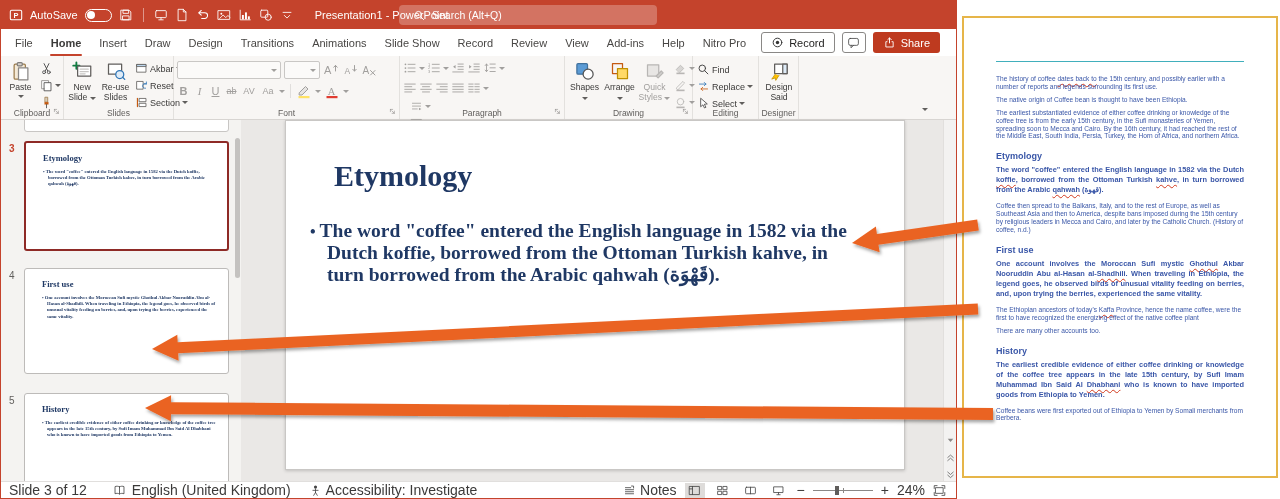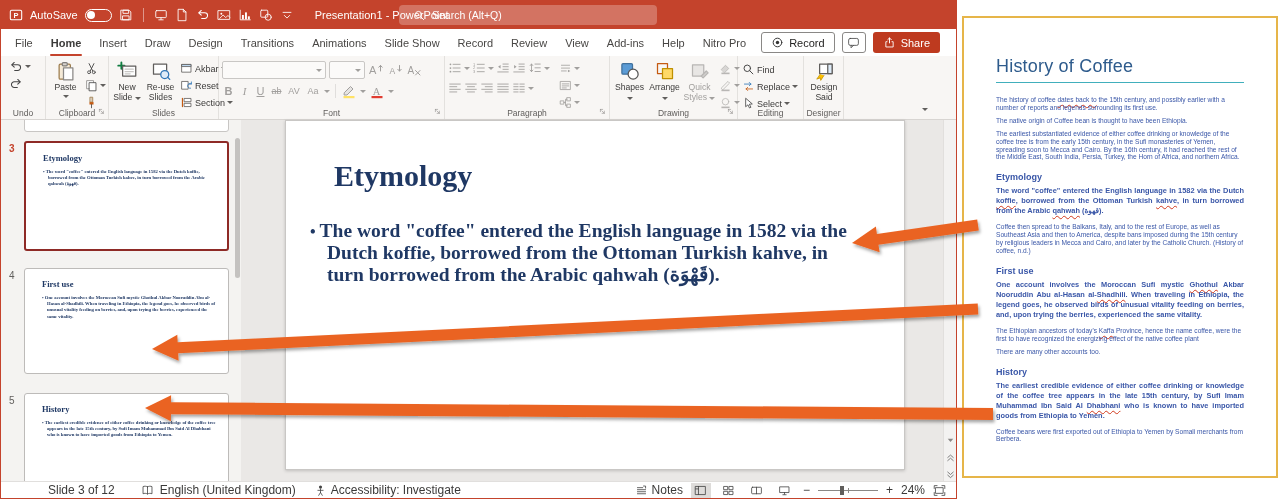--- a/index.html
+++ b/index.html
@@ -42,21 +42,21 @@
   .share-btn{display:flex;align-items:center;gap:5px;border-radius:3px;background:#BE3A1F;color:#fff;
              height:21px;padding:0 10px;font-size:11px;}
 
   
   .ribbon{position:relative;height:64px;background:#F8F6F4;border-bottom:1px solid #D8D5D2;}
   .ribbon-inner{display:flex;height:100%;}
   .rgroup{position:relative;border-right:1px solid #E3E1DE;padding:3px 2px 13px 3px;display:flex;gap:2px;align-items:flex-start;flex:none;}
   .glabel{position:absolute;bottom:1px;left:0;right:0;text-align:center;font-size:8.5px;color:#605E5C;white-space:nowrap;overflow:hidden;}
   .launcher{position:absolute;right:1px;bottom:2px;width:9px;height:9px;}
   .g-undo{width:45px;}.g-clip{width:63px;}.g-slides{width:110px;}.g-font{width:226px;}
-  .g-para{width:165px;}.g-draw{width:128px;}.g-edit{width:66px;}.g-voice{width:43px;}.g-designer{width:40px;}
+  .g-para{width:165px;flex-direction:column;}.g-draw{width:128px;}.g-edit{width:66px;}.g-voice{width:43px;}.g-designer{width:40px;}
   .ucol,.mcol{display:flex;flex-direction:column;gap:2px;}
   .mbtn{height:15px;display:flex;align-items:center;gap:2px;padding:0 1px;font-size:9px;color:#3B3A39;white-space:nowrap;}
   .crt{width:0;height:0;border-left:3px solid transparent;border-right:3px solid transparent;border-top:3.5px solid #605E5C;display:inline-block;}
   .crt.dis{border-top-color:#A19F9D;}
   .bigbtn{width:33px;display:flex;flex-direction:column;align-items:center;padding-top:2px;font-size:8.6px;color:#3B3A39;text-align:center;line-height:1.12;flex:none;}
   .bigbtn .blabel{margin-top:2px;}
   .bigbtn.dis{color:#A19F9D;}
   .frows{display:flex;flex-direction:column;gap:4px;padding-top:2px;width:100%;}
   .frow{display:flex;align-items:center;gap:3px;}
   .combo{height:18px;background:#FBFAF9;border:1px solid #C9C7C5;border-radius:2px;position:relative;}
@@ -86,21 +86,21 @@
   .canvas{position:absolute;left:44px;top:0;width:620px;height:350px;background:#fff;border:1px solid #C9C7C5;box-shadow:0 1px 3px rgba(0,0,0,.18);}
   .slide-title{position:absolute;left:48px;top:38px;font-family:"Liberation Serif",serif;font-weight:700;font-size:30px;color:#1F3864;}
   .slide-body{position:absolute;left:24px;top:99px;width:558px;font-family:"Liberation Serif",serif;font-weight:700;
               font-size:19.5px;line-height:1.14;color:#1F3864;padding-left:17px;text-indent:-17px;}
   .slide-body::before{content:"• ";font-size:16px;}
   .vscroll{position:absolute;right:0;top:0;width:13px;height:100%;background:#F3F2F1;border-left:1px solid #E1DFDD;}
   .vs-btns{position:absolute;bottom:4px;left:0;right:0;display:flex;flex-direction:column;align-items:center;gap:6px;}
   .vs-btns .i12{width:11px;height:11px;}
 
   .statusbar{position:absolute;left:0;bottom:0;width:955px;height:17px;background:#fff;border-top:1px solid #E1DFDD;
-             display:flex;align-items:center;font-size:12px;color:#3B3A39;padding-left:39px;}
+             display:flex;align-items:center;font-size:14px;color:#3B3A39;}
   .sb-item{display:flex;align-items:center;gap:4px;white-space:nowrap;}
   .sb-right{margin-left:auto;display:flex;align-items:center;gap:8px;padding-right:10px;}
   .sb-view{width:20px;height:15px;display:flex;align-items:center;justify-content:center;}
   .sb-view.active{background:#DEDCDA;}
   .zoom-track{position:relative;width:60px;height:1px;background:#8A8886;}
   .zoom-tick{position:absolute;left:50%;top:-2px;width:1px;height:5px;background:#8A8886;}
   .zoom-thumb{position:absolute;left:22px;top:-4px;width:4px;height:9px;background:#605E5C;}
 
   
   .docpanel{position:absolute;left:962px;top:16px;width:316px;height:462px;background:#fff;
@@ -243,42 +243,20 @@
               </svg>
             </span>
           <span>Share</span>
         </span>
       </div>
     </div>
 
     <div class="ribbon">
       <div class="ribbon-inner">
 
-        <div class="rgroup g-undo">
-          <div class="ucol" style="margin-left:4px;">
-            <div class="mbtn">
-                <span class="i14">
-                  <svg viewBox="0 0 16 16" fill="none" stroke-linecap="round" stroke-linejoin="round">
-                    <path d="M3.5 5.5 H10 a3.2 3.2 0 0 1 0 6.4 H6.5" fill="none" stroke="#444" stroke-width="1.2"></path>
-                    <path d="M6 2.8 L3.2 5.5 L6 8.2" fill="none" stroke="#444" stroke-width="1.2"></path>
-                  </svg>
-                </span>
-                <span class="crt"></span>
-              </div>
-            <div class="mbtn">
-                <span class="i14">
-                  <svg viewBox="0 0 16 16" fill="none" stroke-linecap="round" stroke-linejoin="round">
-                    <path d="M12.5 5.5 H6 a3.2 3.2 0 0 0 0 6.4 H9.5" fill="none" stroke="#444" stroke-width="1.2"></path>
-                    <path d="M10 2.8 L12.8 5.5 L10 8.2" fill="none" stroke="#444" stroke-width="1.2"></path>
-                  </svg>
-                </span>
-              </div>
-          </div>
-          <div class="glabel">Undo</div>
-        </div>
 
         <div class="rgroup g-clip">
           <div class="bigbtn">
             <span class="i20">
                 <svg viewBox="0 0 16 16" fill="none" stroke-linecap="round" stroke-linejoin="round">
                   <rect x="2.5" y="2.5" width="9" height="12" rx="1" fill="#F5EAD7" stroke="#9C7C4C"></rect>
                   <rect x="5" y="1.2" width="4" height="2.6" rx="0.8" fill="#D6D2CC" stroke="#807E7C"></rect>
                   <rect x="6" y="5.5" width="7.5" height="9.5" fill="#fff" stroke="#8A8886"></rect>
                 </svg>
               </span>
@@ -786,21 +764,20 @@
             <svg viewBox="0 0 16 16" fill="none" stroke-linecap="round" stroke-linejoin="round">
               <rect x="3.5" y="4.5" width="9" height="7" fill="none" stroke="#444"></rect>
               <path d="M1.5 5.5 V2 H5 M11 2 h3.5 V5.5 M14.5 10.5 V14 H11 M5 14 H1.5 V10.5" fill="none" stroke="#444"></path>
             </svg>
           </span>
       </div>
     </div>
   </div>
 
   <div class="docpanel">
-      <div class="doc-title">History of Coffee</div>
       <div class="doc-rule"></div>
       <div class="doc-p"><span>The history of coffee </span><span class="sq">dates back to</span><span> the 15th century, and possibly earlier with a number of reports and legends surrounding its first use.</span></div>
       <div class="doc-p"><span>The native origin of Coffee bean is thought to have been Ethiopia.</span></div>
       <div class="doc-p"><span>The earliest substantiated evidence of either coffee drinking or knowledge of the coffee tree is from the early 15th century, in the Sufi monasteries of Yemen, spreading soon to Mecca and Cairo. By the 16th century, it had reached the rest of the Middle East, South India, Persia, Turkey, the Horn of Africa, and northern Africa.</span></div>
       <div class="doc-h">Etymology</div>
       <div class="doc-p b"><span>The word "coffee" entered the English language in 1582 via the Dutch </span><span class="sq">koffie</span><span>, borrowed from the Ottoman Turkish </span><span class="sq">kahve</span><span>, in turn borrowed from the Arabic </span><span class="sq">qahwah</span><span> (قهوة).</span></div>
       <div class="doc-p"><span>Coffee then spread to the Balkans, Italy, and to the rest of Europe, as well as Southeast Asia and then to America, despite bans imposed during the 15th century by religious leaders in Mecca and Cairo, and later by the Catholic Church. (History of coffee, n.d.)</span></div>
       <div class="doc-h">First use</div>
       <div class="doc-p b"><span>One account involves the Moroccan Sufi mystic </span><span class="sq">Ghothul</span><span> Akbar Nooruddin Abu al-Hasan al-</span><span class="sq">Shadhili</span><span>. When traveling in Ethiopia, the legend goes, he observed birds of unusual vitality feeding on berries, and, upon trying the berries, experienced the same vitality.</span></div>
       <div class="doc-p"><span>The Ethiopian ancestors of today's </span><span class="sq">Kaffa</span><span> Province, hence the name coffee, were the first to have recognized the energizing effect of the native coffee plant</span></div>

